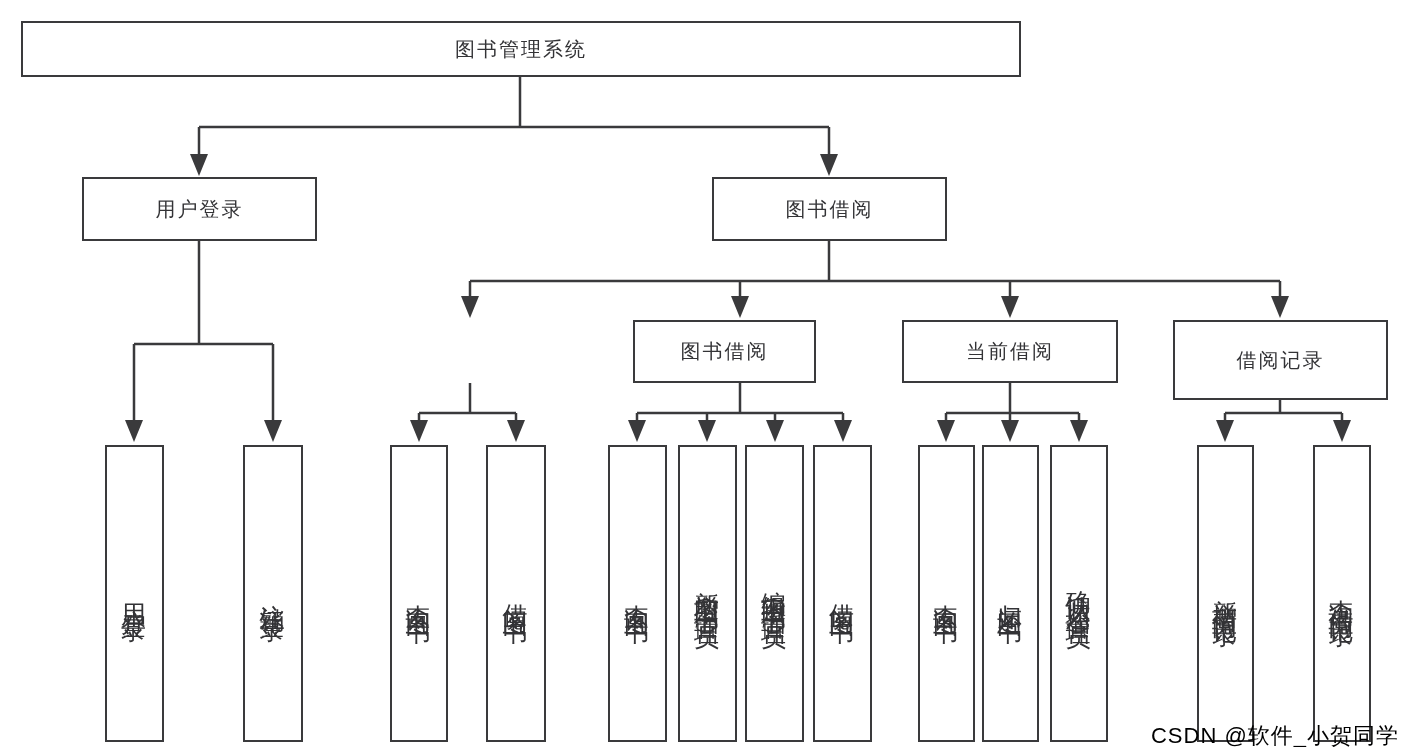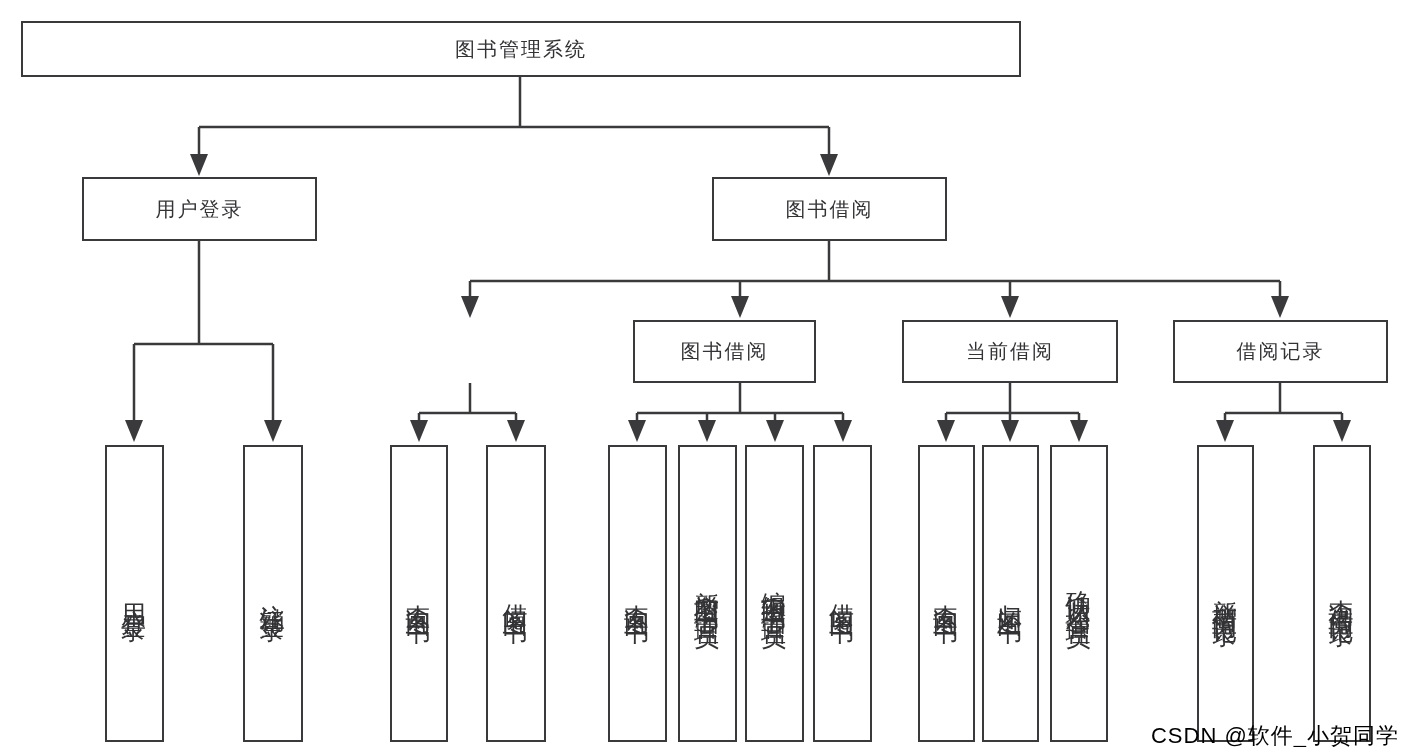--- a/index.html
+++ b/index.html
@@ -108,21 +108,21 @@
   <div class="node h" style="left:712px; top:169px; width:235px; height:64px;">
     <span>图书借阅</span>
   </div>
 
   <div class="node h" style="left:633px; top:312px; width:183px; height:63px;">
     <span>图书借阅</span>
   </div>
   <div class="node h" style="left:902px; top:312px; width:216px; height:63px;">
     <span>当前借阅</span>
   </div>
-  <div class="node h" style="left:1173px; top:312px; width:215px; height:63px;">
+  <div class="node h" style="left:1173px; top:312px; width:215px; height:80px;">
     <span>借阅记录</span>
   </div>
 
   <div class="node v" style="left:105px; top:437px; width:59px; height:297px;">
     <span>用户登录</span>
   </div>
   <div class="node v" style="left:243px; top:437px; width:60px; height:297px;">
     <span>注销登录</span>
   </div>
 

